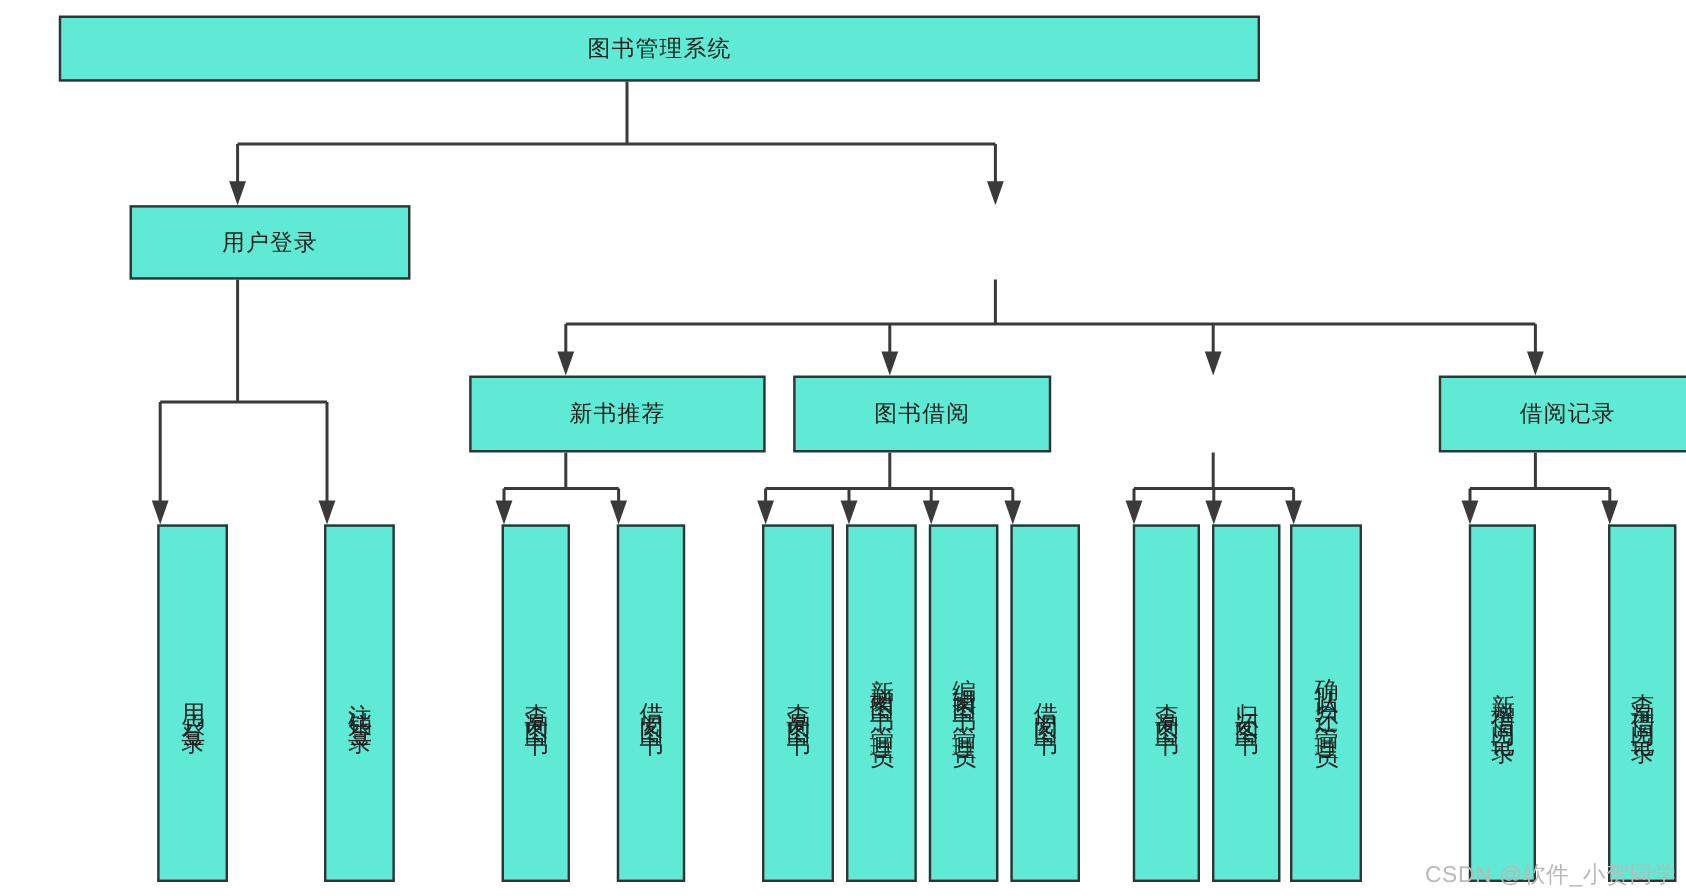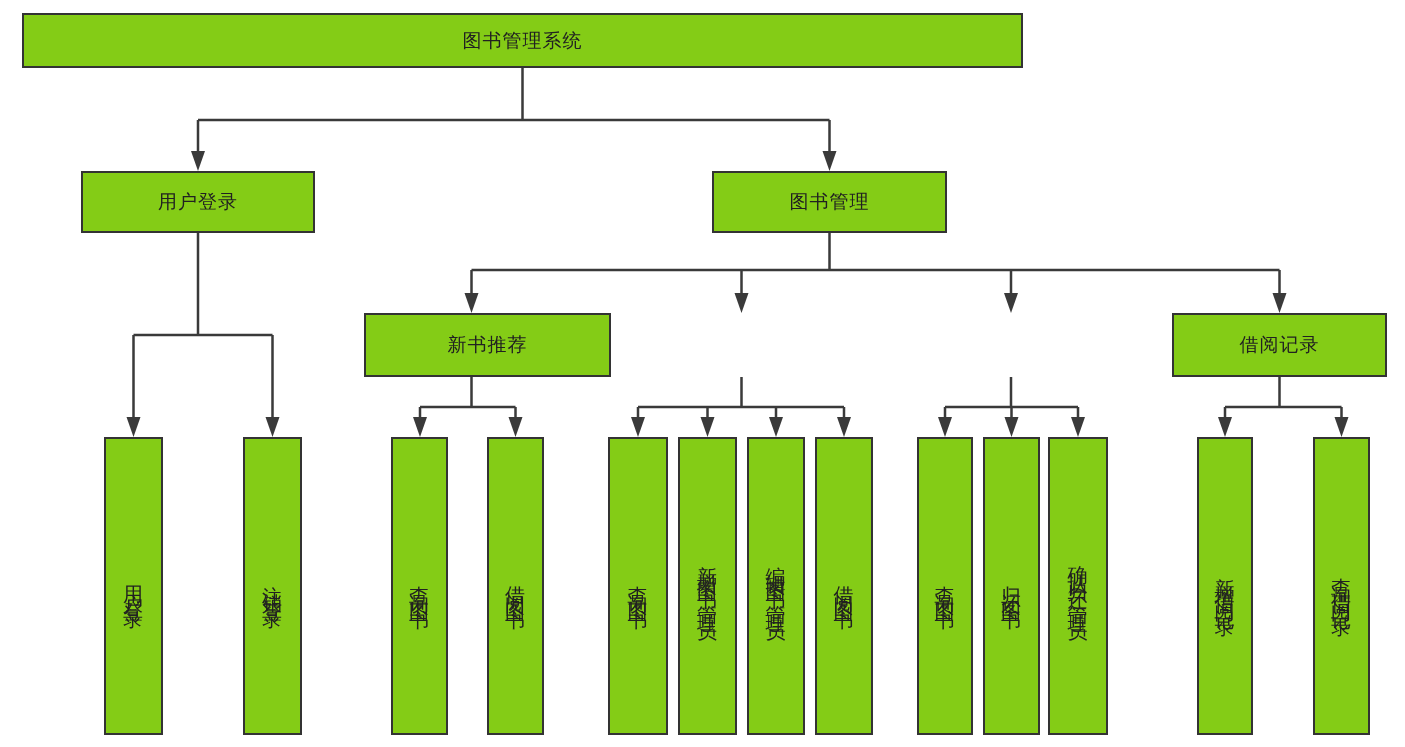--- a/index.html
+++ b/index.html
@@ -18,26 +18,27 @@
   .connectors {
     position: absolute;
     left: 0;
     top: 0;
     z-index: 1;
   }
   .node {
     position: absolute;
     box-sizing: border-box;
     border: 2.5px solid #333333;
-    background: #84cc16;
+    background: #5eead4;
     display: flex;
     align-items: center;
     justify-content: center;
     z-index: 2;
     color: #212121;
+    margin-left: 27px;
   }
   .node.h {
     font-size: 19px;
     letter-spacing: 1px;
   }
   .node.v span {
     writing-mode: vertical-rl;
     text-orientation: mixed;
     font-size: 20px;
     letter-spacing: 8px;
@@ -102,23 +103,23 @@
       <polygon points="1004.5,417 1018.5,417 1011.5,437"></polygon>
       <polygon points="1071,417 1085,417 1078,437"></polygon>
       <polygon points="1218,417 1232,417 1225,437"></polygon>
       <polygon points="1334.5,417 1348.5,417 1341.5,437"></polygon>
     </g>
   </svg>
 
   <div class="node h" style="left:22px; top:13px; width:1001px; height:55px;">图书管理系统</div>
 
   <div class="node h" style="left:81px; top:171px; width:234px; height:62px;">用户登录</div>
-  <div class="node h" style="left:712px; top:171px; width:235px; height:62px;">图书管理</div>
 
   <div class="node h" style="left:364px; top:313px; width:247px; height:64px;">新书推荐</div>
+  <div class="node h" style="left:634px; top:313px; width:215px; height:64px;">图书借阅</div>
   <div class="node h" style="left:1172px; top:313px; width:215px; height:64px;">借阅记录</div>
 
   <div class="node v" style="left:104px; top:437px; width:59px; height:298px;">
     <span>用户登录</span>
   </div>
   <div class="node v" style="left:243px; top:437px; width:59px; height:298px;">
     <span>注销登录</span>
   </div>
 
   <div class="node v" style="left:391px; top:437px; width:57px; height:298px;">
@@ -151,14 +152,15 @@
     <span>确认归还（管理员）</span>
   </div>
 
   <div class="node v" style="left:1197px; top:437px; width:56px; height:298px;">
     <span>新增借阅记录</span>
   </div>
   <div class="node v" style="left:1313px; top:437px; width:57px; height:298px;">
     <span>查询借阅记录</span>
   </div>
 
+  <div class="watermark">CSDN @软件_小贺同学</div>
 
 </div>
 
 </body></html>

